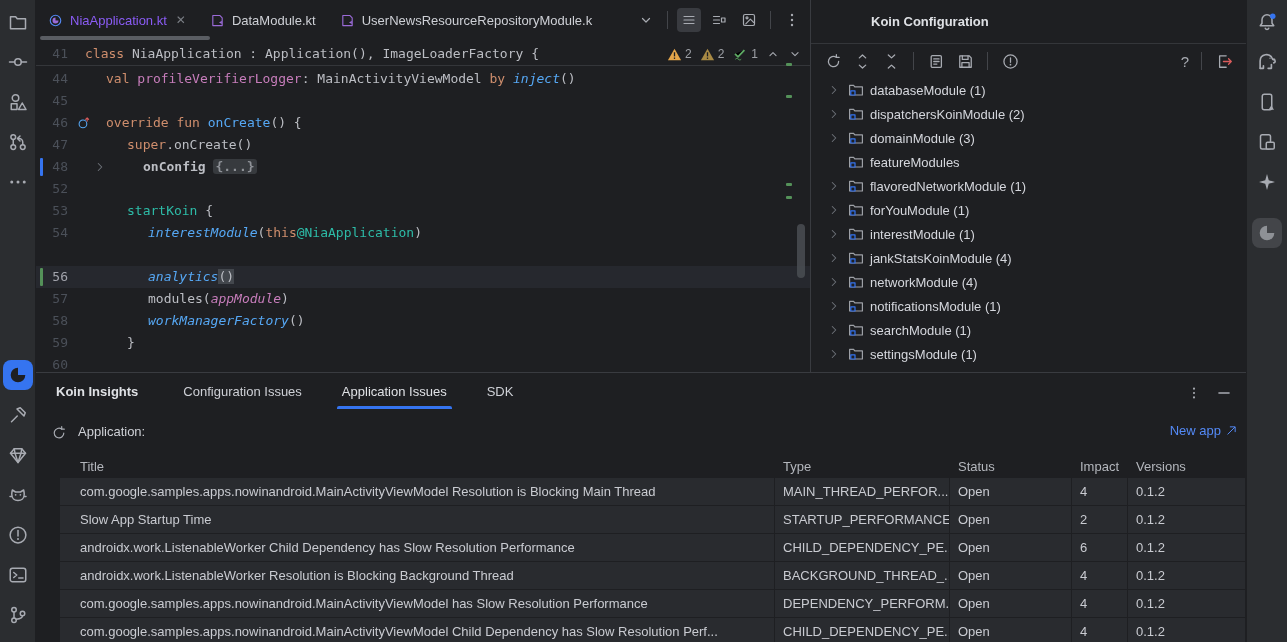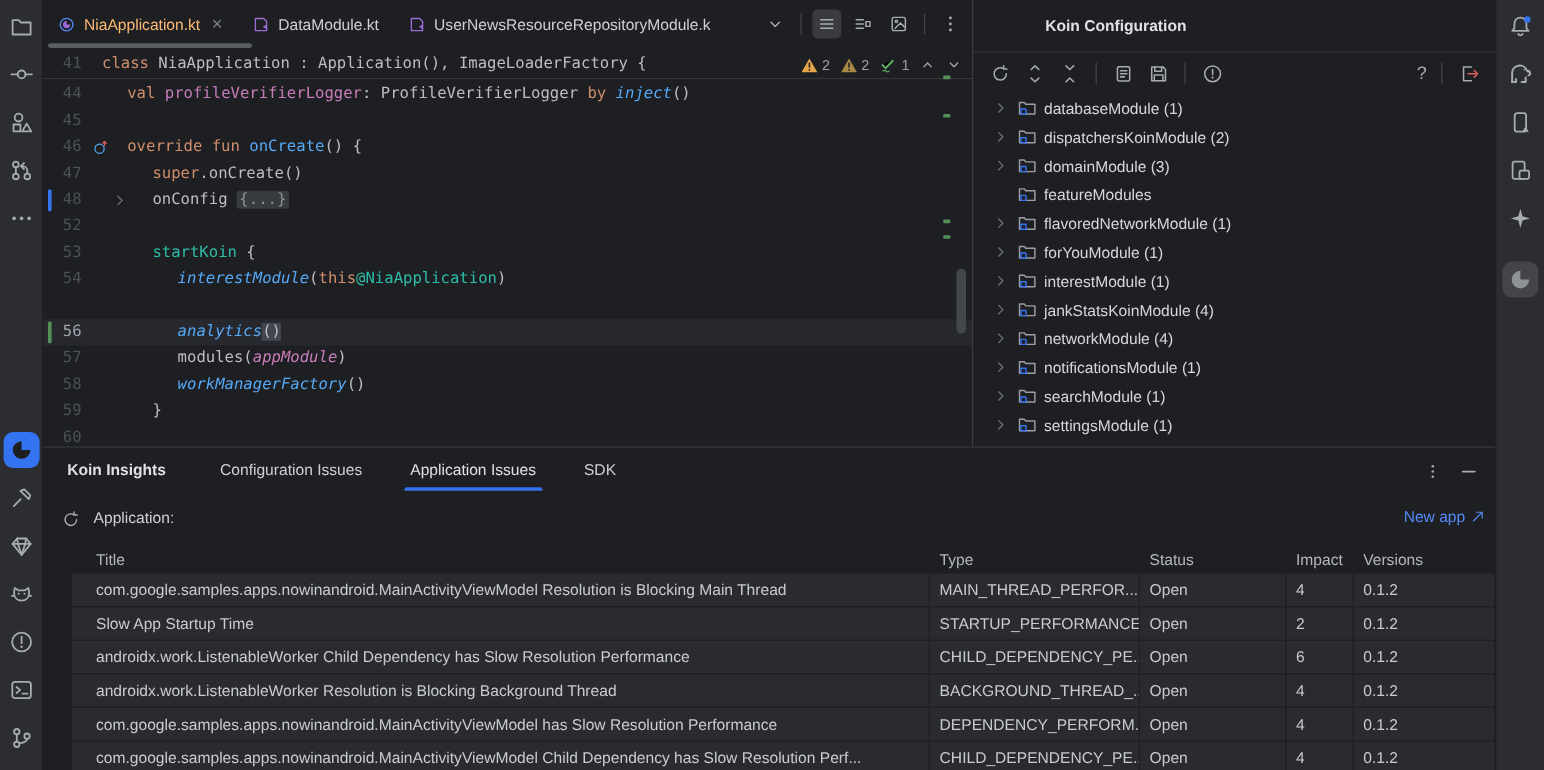--- a/index.html
+++ b/index.html
@@ -19,21 +19,21 @@
   .strip-icon { width:24px; height:24px; }
   .koin-tile { width:30px; height:30px; border-radius:8px; display:flex; align-items:center; justify-content:center; }
   .koin-tile.blue { background:#3574F0; color:#1E1F22; }
   .koin-tile.gray { background:#434549; color:#8E9196; }
 
   
   #editor { position:absolute; left:36px; top:0; width:774px; height:372px; background:#1E1F22; }
   #tabbar { position:absolute; left:0; top:0; right:0; height:40px; display:flex; align-items:center; }
   .tab { height:40px; display:flex; align-items:center; gap:7px; padding:0 12px; cursor:default; }
   .tab-label { font-size:13px; color:#CED0D6; white-space:nowrap; }
-  .tab.active .tab-label { color:#fdba74; }
+  .tab.active .tab-label { color:#8b5cf6; }
   .tab-close { color:#7A7E85; font-size:12px; margin-left:2px; }
   #tab-underline { position:absolute; left:4px; top:36px; width:170px; height:4px; border-radius:2px; background:#5A5D63; }
   #tabbar-controls { position:absolute; right:6px; top:0; height:40px; display:flex; align-items:center; gap:6px; }
   .tb-ico { width:24px; height:24px; border-radius:4px; }
   .tb-ico.selected { background:#393B40; }
   .v-div { width:1px; height:18px; background:#43454A; margin:0 3px; }
 
   #sticky-line { position:absolute; left:0; top:42px; right:0; height:24px; border-bottom:1px solid #34363A; background:#1E1F22; }
   #code-area { position:absolute; left:0; top:66px; right:0; bottom:0; overflow:hidden; }
   .cline { position:absolute; left:0; right:0; height:22px; font-family:"DejaVu Sans Mono","Liberation Mono",monospace; font-size:13px; line-height:22px; white-space:pre; }
@@ -287,30 +287,30 @@
             </svg>
           </span>
           <span class="insp icon">
             <svg width="14" height="14" viewBox="0 0 16 16">
               <path d="M4.5 6.3L8 9.8l3.5-3.5"></path>
             </svg>
           </span>
         </div>
       </div>
     <div id="code-area">
-        <div class="cline" style="top: 2px;"><span class="lnum">44</span><span class="ctext" style="left: 70px;"><span class="tok-kw">val </span><span class="tok-prop">profileVerifierLogger</span><span class="tok-plain">: ProfileVerifierLogger </span><span class="tok-kw">by </span><span class="tok-fn-it">inject</span><span class="tok-plain">()</span></span></div>
+        <div class="cline" style="top: 2px;"><span class="lnum">44</span><span class="ctext" style="left: 70px;"><span class="tok-kw">val </span><span class="tok-prop">profileVerifierLogger</span><span class="tok-plain">: MainActivityViewModel </span><span class="tok-kw">by </span><span class="tok-fn-it">inject</span><span class="tok-plain">()</span></span></div>
         <div class="cline" style="top: 24px;"><span class="lnum">45</span><span class="ctext" style="left: 49px;"></span></div>
         <div class="cline" style="top: 46px;"><span class="lnum">46</span><span class="g-ico icon" style="left: 40px;"><svg width="14" height="14" viewBox="0 0 16 16">
               <circle cx="6.8" cy="9" r="4.4" stroke="#56A8F5"></circle>
               <path d="M11.6 6V2.2M11.6 2.2L9.9 3.9M11.6 2.2l1.7 1.7" stroke="#DB5C5C"></path>
             </svg></span><span class="ctext" style="left: 70px;"><span class="tok-kw">override fun </span><span class="tok-fn">onCreate</span><span class="tok-plain">() {</span></span></div>
         <div class="cline" style="top: 68px;"><span class="lnum">47</span><span class="ctext" style="left: 91px;"><span class="tok-kw">super</span><span class="tok-plain">.onCreate()</span></span></div>
         <div class="cline" style="top: 90px;"><span class="gbar blue"></span><span class="lnum">48</span><span class="g-ico icon" style="left: 56px; color: rgb(111, 115, 122);"><svg width="14" height="14" viewBox="0 0 16 16">
               <path d="M6 4l4 4-4 4"></path>
-            </svg></span><span class="ctext" style="left: 91px;"><span class="tok-plain">onConfig </span><span class="tok-fold">{...}</span></span></div>
+            </svg></span><span class="ctext" style="left: 107px; font-weight: bold;"><span class="tok-plain">onConfig </span><span class="tok-fold">{...}</span></span></div>
         <div class="cline" style="top: 112px;"><span class="lnum">52</span><span class="ctext" style="left: 49px;"></span></div>
         <div class="cline" style="top: 134px;"><span class="lnum">53</span><span class="ctext" style="left: 91px;"><span class="tok-teal">startKoin</span><span class="tok-plain"> {</span></span></div>
         <div class="cline" style="top: 156px;"><span class="lnum">54</span><span class="ctext" style="left: 112px;"><span class="tok-fn-it">interestModule</span><span class="tok-plain">(</span><span class="tok-kw">this</span><span class="tok-teal">@NiaApplication</span><span class="tok-plain">)</span></span></div>
         <div class="cline current" style="top: 200px;"><span class="gbar green"></span><span class="lnum">56</span><span class="ctext" style="left: 112px;"><span class="tok-fn-it">analytics</span><span class="tok-bracket">()</span></span></div>
         <div class="cline" style="top: 222px;"><span class="lnum">57</span><span class="ctext" style="left: 112px;"><span class="tok-plain">modules(</span><span class="tok-prop-it">appModule</span><span class="tok-plain">)</span></span></div>
         <div class="cline" style="top: 244px;"><span class="lnum">58</span><span class="ctext" style="left: 112px;"><span class="tok-fn-it">workManagerFactory</span><span class="tok-plain">()</span></span></div>
         <div class="cline" style="top: 266px;"><span class="lnum">59</span><span class="ctext" style="left: 91px;"><span class="tok-plain">}</span></span></div>
         <div class="cline" style="top: 288px;"><span class="lnum">60</span><span class="ctext" style="left: 49px;"></span></div>
       </div>
     <div class="stripe-mark" style="left:750px; top:63px;"></div>

